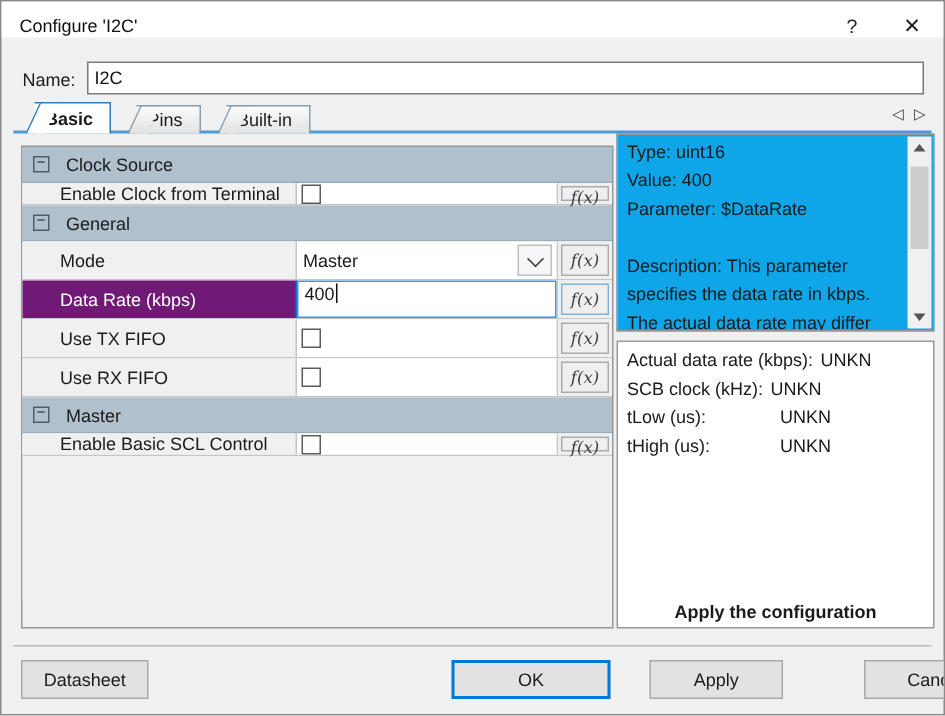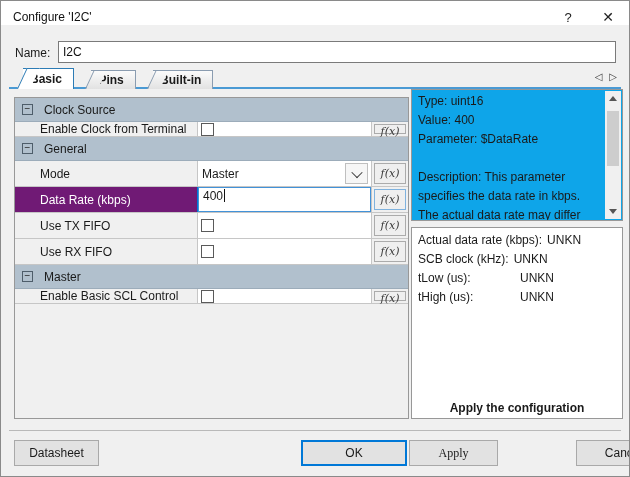--- a/index.html
+++ b/index.html
@@ -17,21 +17,21 @@
   .tb-close{right:6px;font-size:14px;}
   
   .name-label{position:absolute;left:14px;top:45px;}
   .name-input{position:absolute;left:57px;top:40px;right:13px;height:22px;box-sizing:border-box;
     border:1px solid #7a7a7a;background:#fff;padding:1px 4px;font-family:inherit;font-size:12px;color:#111;}
   
   .tabstrip{position:absolute;left:8px;top:67px;right:8px;height:22px;}
   .tab-underline{position:absolute;left:0;right:0;top:19px;height:2px;background:#4a9ad4;z-index:0;}
   .tab{position:relative;display:inline-block;height:21px;line-height:20px;vertical-align:top;
     padding:0 11px 0 7px;margin-left:14px;box-sizing:border-box;z-index:1;cursor:pointer;
-    background:linear-gradient(#fbfbfb,#e2e2e2);border-top:1px solid #8a9cb0;border-right:1px solid #8a9cb0;font-weight:bold;}
+    background:linear-gradient(#fbfbfb,#e2e2e2);border-top:1px solid #8a9cb0;border-right:1px solid #8a9cb0;}
   .tab::before{content:"";position:absolute;left:-6px;top:-1px;bottom:0;width:12px;background:inherit;
     border-left:1px solid #8a9cb0;border-top:1px solid #8a9cb0;transform:skewX(-25deg);transform-origin:0 100%;}
   .tab.active{background:#ffffff;border-top-color:#2d7cb5;border-right-color:#2d7cb5;font-weight:bold;z-index:2;}
   .tab.active::before{border-left-color:#2d7cb5;border-top-color:#2d7cb5;}
   .tab.inactive{margin-top:2px;height:19px;line-height:18px;}
   .tab-nav{position:absolute;right:2px;top:3px;color:#3a3a3a;font-size:10px;z-index:1;}
   .tab-nav span{cursor:pointer;padding:0 2px;}
   
   .ptable{position:absolute;left:13px;top:96px;width:395px;height:322px;box-sizing:border-box;
     background:#f0f0f0;border:1px solid #989898;}
@@ -78,21 +78,21 @@
   .s-row{display:flex;line-height:19px;white-space:nowrap;}
   .s-label{padding-right:5px;}
   .s-row.wide .s-label{min-width:97px;}
   .s-footer{position:absolute;bottom:3px;left:0;right:0;text-align:center;font-weight:bold;}
   
   .hsep{position:absolute;left:8px;right:8px;top:429px;height:1px;background:#b9b9b9;}
   .btn{position:absolute;top:439px;height:26px;box-sizing:border-box;background:#e2e2e2;border:1px solid #a9a9a9;
     font-family:inherit;font-size:12px;color:#1a1a1a;cursor:pointer;}
   .btn-datasheet{left:13px;width:85px;}
   .btn-ok{left:300px;width:106px;border:2px solid #0078d7;}
-  .btn-apply{left:408px;width:89px;font-family:Liberation Serif, serif;}
+  .btn-apply{left:432px;width:89px;}
   .btn-cancel{left:539px;width:95px;margin-left:36px;}
 </style>
 </head>
 <body>
 
 <div class="dialog">
 
   <div class="titlebar">
     <span class="title">Configure 'I2C'</span>
     <button class="tb-btn tb-help">?</button>

